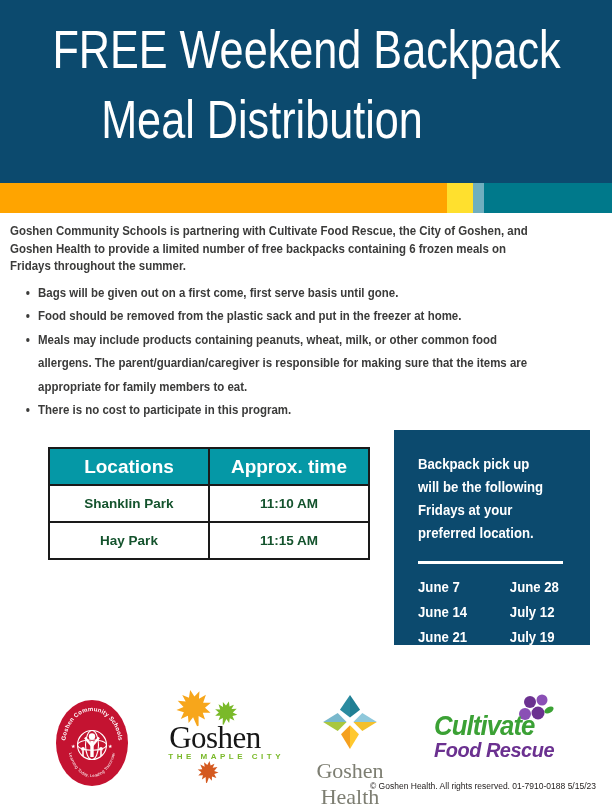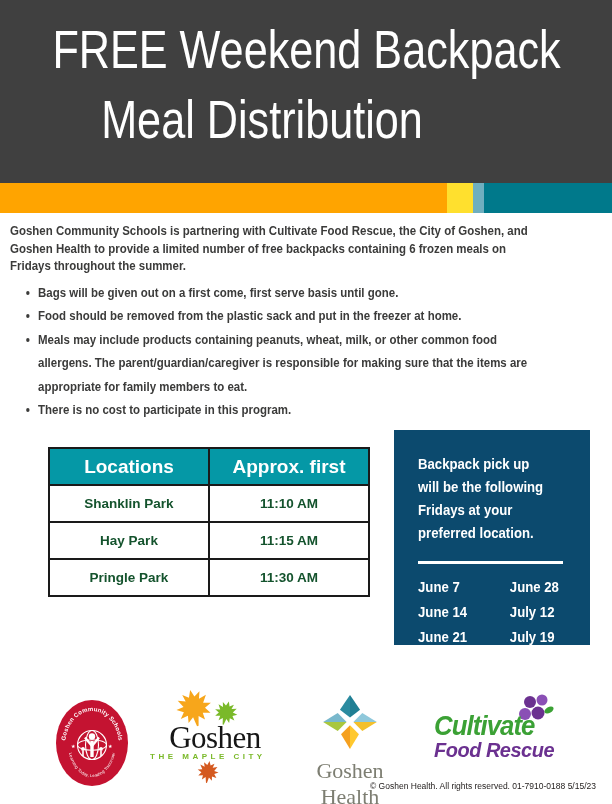--- a/index.html
+++ b/index.html
@@ -2,21 +2,21 @@
 <html><head>
 <meta charset="utf-8">
 <style>
   * { margin:0; padding:0; box-sizing:border-box; }
   html,body { background:#ffffff; }
   body {
     width:612px; height:804px; position:relative; overflow:hidden;
     font-family:"Liberation Sans", sans-serif;
   }
   
-  .banner { position:absolute; left:0; top:0; width:612px; height:183px; background:#404040; }
+  .banner { position:absolute; left:0; top:0; width:612px; height:183px; background:#0c4a6e; }
   .banner-titles {
     position:absolute; top:14px; left:0; width:524px; text-align:center;
     color:#ffffff; font-size:54px; line-height:70px; font-weight:400;
     transform:scaleX(0.80); transform-origin:50% 0;
     white-space:nowrap;
   }
   
   .stripe { position:absolute; left:0; top:183px; width:612px; height:30px; display:flex; }
   .stripe .seg1 { width:447px; background:#FFA400; }
   .stripe .seg2 { width:26px;  background:#FFE02E; }
@@ -60,21 +60,21 @@
     font-size:15.5px; font-weight:700; line-height:19px;
     transform:scaleX(0.85); transform-origin:0 0; white-space:nowrap;
   }
   .seal-svg { position:absolute; left:56px; top:700px; }
   .maple { position:absolute; left:150px; top:688px; width:130px; height:104px; }
   .maple-word {
     position:absolute; left:0; top:32px; width:130px; text-align:center;
     font-family:"Liberation Serif", serif; font-size:31px; color:#161616; letter-spacing:-0.5px;
   }
   .maple-tagline {
-    position:absolute; left:0; top:64px; width:134px; text-align:left;
+    position:absolute; left:0; top:64px; width:134px; text-align:right;
     font-size:8px; font-weight:700; color:#7AB929; letter-spacing:3.5px;
   }
   .maple-leaf { position:absolute; }
   .health { position:absolute; left:288px; top:694px; width:124px; height:96px;text-decoration:underline; }
   .health-sym { position:absolute; left:34px; top:0; }
   .health-word {
     position:absolute; left:0; top:64px; width:124px; text-align:center;
     font-family:"Liberation Serif", serif; font-size:22px; color:#7D7E72;
   }
   .cultivate { position:absolute; left:430px; top:692px; width:165px; height:80px; }
@@ -133,35 +133,31 @@
     <li>
       <div class="bullet-line">There is no cost to participate in this program.</div>
     </li>
   </ul>
 </div>
 
 <table class="schedule">
   <thead>
     <tr>
       <th>Locations</th>
-      <th>Approx. first</th>
+      <th>Approx. time</th>
     </tr>
   </thead>
   <tbody>
     <tr>
       <td>Shanklin Park</td>
       <td>11:10 AM</td>
     </tr>
     <tr>
       <td>Hay Park</td>
       <td>11:15 AM</td>
-    </tr>
-    <tr>
-      <td>Pringle Park</td>
-      <td>11:30 AM</td>
     </tr>
   </tbody>
 </table>
 
 <div class="pickup">
   <div class="pickup-head">
     <div>Backpack pick up</div>
     <div>will be the following</div>
     <div>Fridays at your</div>
     <div>preferred location.</div>

